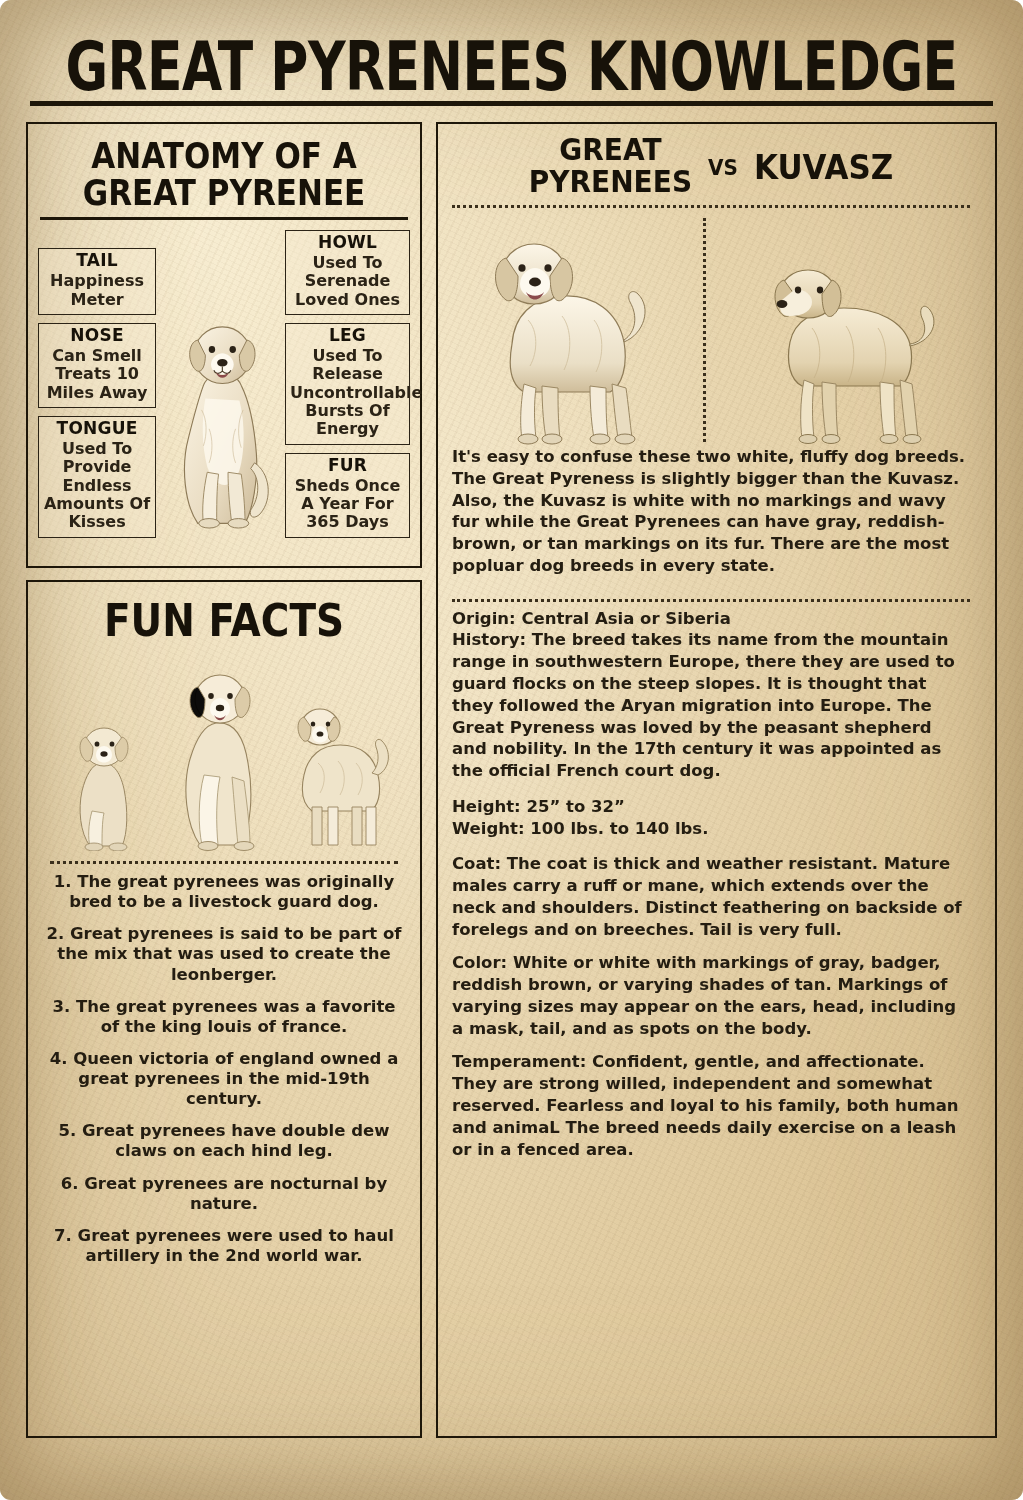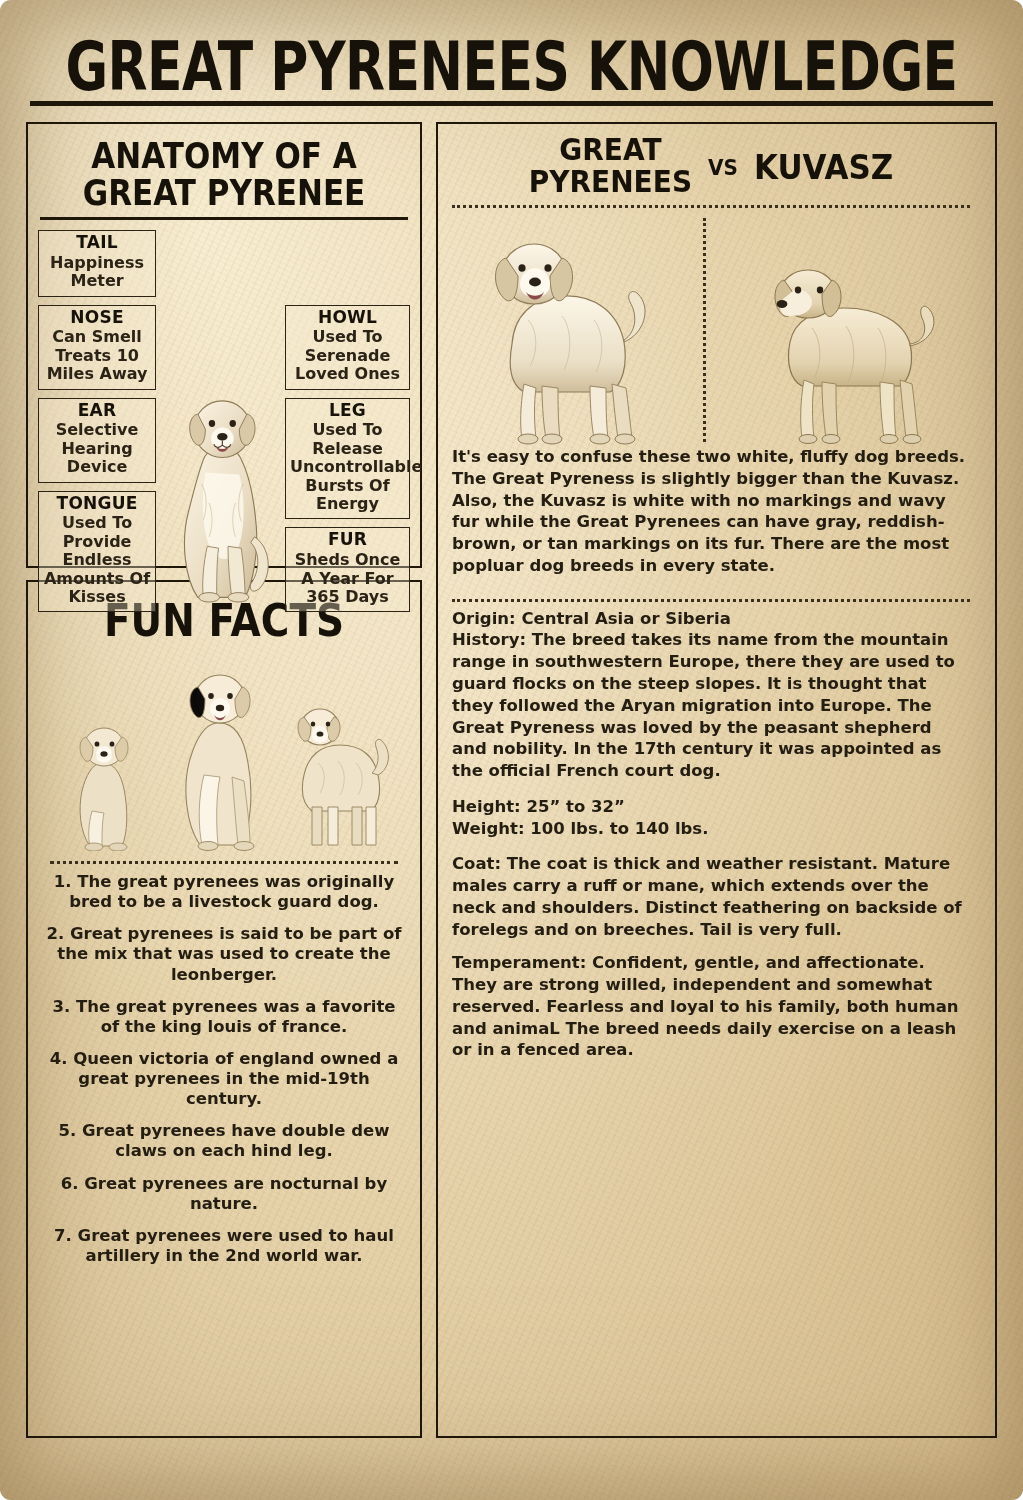--- a/index.html
+++ b/index.html
@@ -277,24 +277,20 @@
           <div class="anatomy-body">
 
             <div class="anat-col">
               <div class="anat-box">
                 <div class="t">TAIL</div>
                 <div class="d">Happiness Meter</div>
               </div>
               <div class="anat-box">
                 <div class="t">NOSE</div>
                 <div class="d">Can Smell Treats 10 Miles Away</div>
-              </div>
-              <div class="anat-box">
-                <div class="t">EAR</div>
-                <div class="d">Selective Hearing Device</div>
               </div>
               <div class="anat-box">
                 <div class="t">TONGUE</div>
                 <div class="d">Used To Provide Endless Amounts Of Kisses</div>
               </div>
             </div>
 
             <div class="dog-main">
               <svg class="dogsvg" viewBox="0 0 128 258">
                 <defs>
@@ -529,20 +525,23 @@
             </p>
             <p class="para">
               <span class="lbl">Weight:</span><span> 100 lbs. to 140 lbs.</span>
             </p>
           </div>
 
           <p class="para">
             <span class="lbl">Coat:</span><span> The coat is thick and weather resistant. Mature males carry a ruff or mane, which extends over the neck and shoulders. Distinct feathering on backside of forelegs and on breeches. Tail is very full.</span>
           </p>
 
+          <p class="para">
+            <span class="lbl">Color:</span><span> White or white with markings of gray, badger, reddish brown, or varying shades of tan. Markings of varying sizes may appear on the ears, head, including a mask, tail, and as spots on the body.</span>
+          </p>
 
           <p class="para">
             <span class="lbl">Temperament:</span><span> Confident, gentle, and affectionate. They are strong willed, independent and somewhat reserved. Fearless and loyal to his family, both human and animaL The breed needs daily exercise on a leash or in a fenced area.</span>
           </p>
         </div>
 
       </div>
 
     </div>
   </div>

